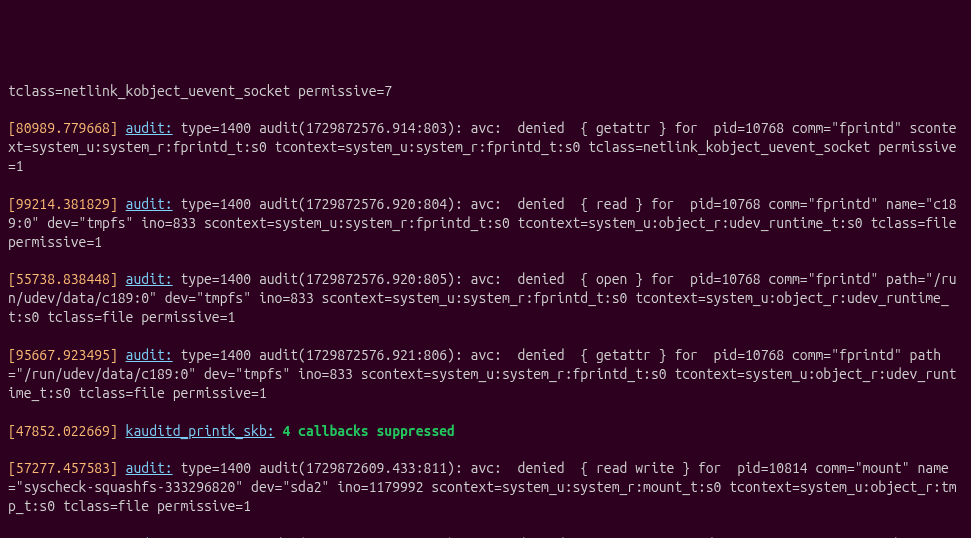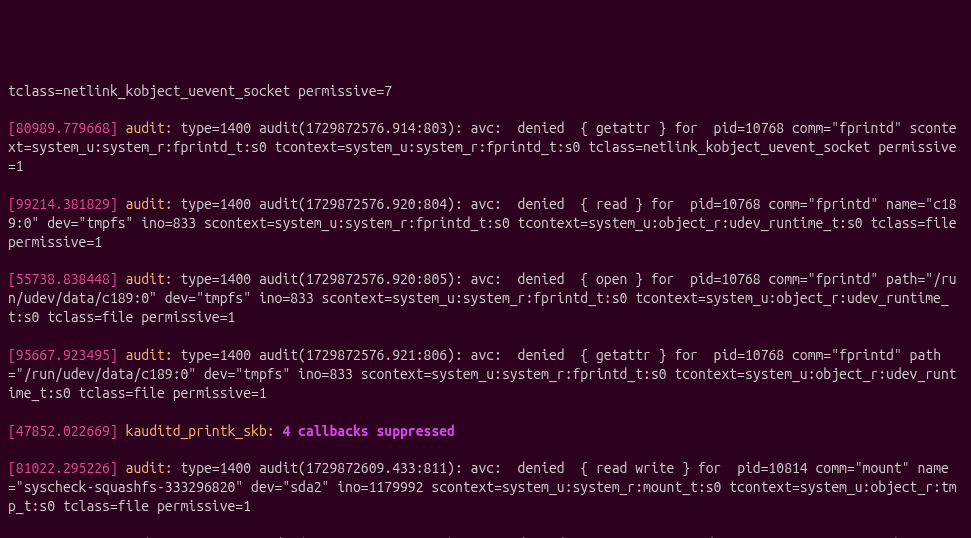--- a/index.html
+++ b/index.html
@@ -10,36 +10,36 @@
     font-family: "Ubuntu Mono", "DejaVu Sans Mono", "Menlo", monospace;
     font-size: 14px;
     line-height: 1.35;
     width: 971px;
     height: 538px;
     box-sizing: border-box;
     overflow: hidden;
     white-space: pre-wrap;
     word-break: break-all;
   }
-  .ts   { color: #ec4899; }      
-  .tag  { color: #fdba74; }      
-  .bold { color: #d946ef; font-weight: bold; }
+  .ts   { color: #fdba74; }      
+  .tag  { color: #7dd3fc; text-decoration: underline; }      
+  .bold { color: #22c55e; font-weight: bold; }
   .line { display: block; }
 </style>
 </head>
 <body>
 
 
 
 <span class="line">tclass=netlink_kobject_uevent_socket permissive=7</span>
 <span class="line"><span class="ts">[80989.779668]</span> <span class="tag">audit:</span><span> type=1400 audit(1729872576.914:803): avc:  denied  { getattr } for  pid=10768 comm="fprintd" scontext=system_u:system_r:fprintd_t:s0 tcontext=system_u:system_r:fprintd_t:s0 tclass=netlink_kobject_uevent_socket permissive=1</span></span>
 <span class="line"><span class="ts">[99214.381829]</span> <span class="tag">audit:</span><span> type=1400 audit(1729872576.920:804): avc:  denied  { read } for  pid=10768 comm="fprintd" name="c189:0" dev="tmpfs" ino=833 scontext=system_u:system_r:fprintd_t:s0 tcontext=system_u:object_r:udev_runtime_t:s0 tclass=file permissive=1</span></span>
 <span class="line"><span class="ts">[55738.838448]</span> <span class="tag">audit:</span><span> type=1400 audit(1729872576.920:805): avc:  denied  { open } for  pid=10768 comm="fprintd" path="/run/udev/data/c189:0" dev="tmpfs" ino=833 scontext=system_u:system_r:fprintd_t:s0 tcontext=system_u:object_r:udev_runtime_t:s0 tclass=file permissive=1</span></span>
 <span class="line"><span class="ts">[95667.923495]</span> <span class="tag">audit:</span><span> type=1400 audit(1729872576.921:806): avc:  denied  { getattr } for  pid=10768 comm="fprintd" path="/run/udev/data/c189:0" dev="tmpfs" ino=833 scontext=system_u:system_r:fprintd_t:s0 tcontext=system_u:object_r:udev_runtime_t:s0 tclass=file permissive=1</span></span>
 <span class="line"><span class="ts">[47852.022669]</span> <span class="tag">kauditd_printk_skb:</span> <span class="bold">4 callbacks suppressed</span></span>
-<span class="line"><span class="ts">[81022.295226]</span> <span class="tag">audit:</span><span> type=1400 audit(1729872609.433:811): avc:  denied  { read write } for  pid=10814 comm="mount" name="syscheck-squashfs-333296820" dev="sda2" ino=1179992 scontext=system_u:system_r:mount_t:s0 tcontext=system_u:object_r:tmp_t:s0 tclass=file permissive=1</span></span>
+<span class="line"><span class="ts">[57277.457583]</span> <span class="tag">audit:</span><span> type=1400 audit(1729872609.433:811): avc:  denied  { read write } for  pid=10814 comm="mount" name="syscheck-squashfs-333296820" dev="sda2" ino=1179992 scontext=system_u:system_r:mount_t:s0 tcontext=system_u:object_r:tmp_t:s0 tclass=file permissive=1</span></span>
 <span class="line"><span class="ts">[81022.295231]</span> <span class="tag">audit:</span><span> type=1400 audit(1729872609.433:812): avc:  denied  { open } for  pid=10814 comm="mount" path="/tmp/syscheck-squashfs-333296820" dev="sda2" ino=1179992 scontext=system_u:system_r:mount_t:s0 tcontext=system_u:object_r:tmp_t:s0 tclass=file permissive=1</span></span>
 
 
 
 
 
 
 
 </body></html>

